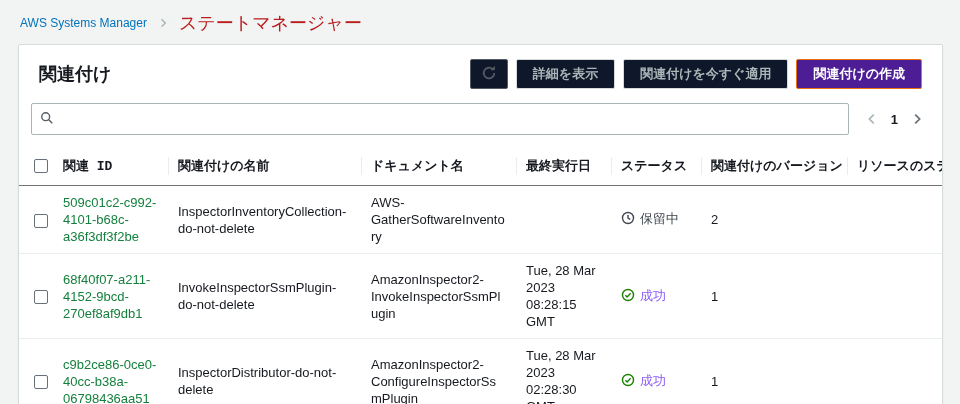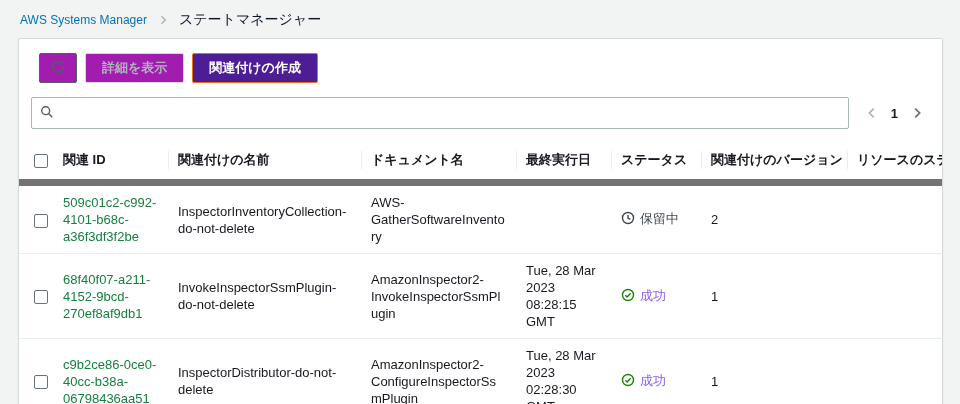--- a/index.html
+++ b/index.html
@@ -11,40 +11,40 @@
     font-size:13px;
     overflow:hidden;
   }
   
   .breadcrumb {
     display:flex; align-items:center; gap:10px;
     padding:11px 0 9px 20px;
   }
   .breadcrumb a { color:#0073bb; text-decoration:none; font-size:12px; }
   .crumb-sep { display:flex; align-items:center; }
-  .breadcrumb .current { color:#0f172a; font-size:14px; }
+  .breadcrumb .current { color:#b91c1c; font-size:18px; }
 
   
   .panel {
     width:925px; margin-left:18px;
     background:#fff;
     border:1px solid #d5dbdb;
     border-radius:2px;
     box-shadow:0 1px 1px 0 rgba(0,28,36,.15);
   }
   .panel-header {
     display:flex; align-items:center; justify-content:space-between;
     padding:14px 20px 10px 20px;
   }
   .panel-title { font-size:18px; font-weight:bold; color:#16191f; }
   .actions { display:flex; align-items:center; gap:8px; }
   .btn {
     display:inline-flex; align-items:center; justify-content:center;
     height:30px; padding:0 16px;
-    background:#a21caf;
+    background:#0f172a;
     border:1px solid #545b64;
     border-radius:2px;
     font-size:13px; font-weight:bold; color:#545b64;
     cursor:pointer; white-space:nowrap;
     font-family:inherit;
   }
   .btn.icon-only { width:38px; padding:0; }
   .btn:disabled, .btn.disabled {
     border-color:#d5dbdb; color:#aab7b8; cursor:default;
   }
@@ -72,22 +72,22 @@
   .page-num { font-size:13px; font-weight:bold; color:#16191f; }
 
   
   .table-viewport { width:100%; overflow:hidden; }
   table { border-collapse:collapse; table-layout:fixed; width:977px; }
   col.c-cb{width:34px;} col.c-id{width:115px;} col.c-name{width:193px;}
   col.c-doc{width:155px;} col.c-date{width:95px;} col.c-status{width:90px;}
   col.c-ver{width:146px;} col.c-res{width:149px;}
   thead th {
     text-align:left; font-size:13px; font-weight:bold; color:#16191f;
-    padding:10px 10px; border-bottom:7px solid #737373;
-    white-space:nowrap; overflow:hidden;
+    padding:10px 10px; border-bottom:1px solid #737373;
+    white-space:nowrap; overflow:hidden;font-family:Liberation Mono, monospace;
   }
   thead th.sep {
     background:linear-gradient(#eaeded,#eaeded) left center / 1px 18px no-repeat;
   }
   tbody td {
     vertical-align:middle;
     padding:8px 10px;
     border-bottom:1px solid #eaeded;
     font-size:13px; line-height:17px;
     overflow-wrap:break-word; word-wrap:break-word;
@@ -117,30 +117,32 @@
     <svg width="12" height="12" viewBox="0 0 16 16">
         <polyline points="6 3 11 8 6 13" fill="none" stroke="#aab7b8" stroke-width="2"></polyline>
       </svg>
   </span>
   <span class="current">ステートマネージャー</span>
 </nav>
 
 <section class="panel">
 
   <div class="panel-header">
+    <h1 class="panel-title">関連付け</h1>
     <div class="actions">
       <button class="btn icon-only">
         <span>
           <svg width="16" height="16" viewBox="0 0 16 16">
             <path d="M13.3 8a5.3 5.3 0 1 1-1.55-3.75" fill="none" stroke="#545b64" stroke-width="1.8"></path>
             <path d="M13.9 0.8 v4.4 h-4.4 z" fill="#545b64"></path>
           </svg>
         </span>
       </button>
       <button class="btn disabled" disabled="">詳細を表示</button>
+      <button class="btn disabled" disabled="">関連付けを今すぐ適用</button>
       <button class="btn primary">関連付けの作成</button>
     </div>
   </div>
 
   <div class="filter-row">
     <div class="search-box">
       <span>
         <svg width="14" height="14" viewBox="0 0 16 16">
           <circle cx="6.5" cy="6.5" r="4.5" fill="none" stroke="#545b64" stroke-width="1.6"></circle>
           <line x1="10" y1="10" x2="14" y2="14" stroke="#545b64" stroke-width="1.6"></line>

